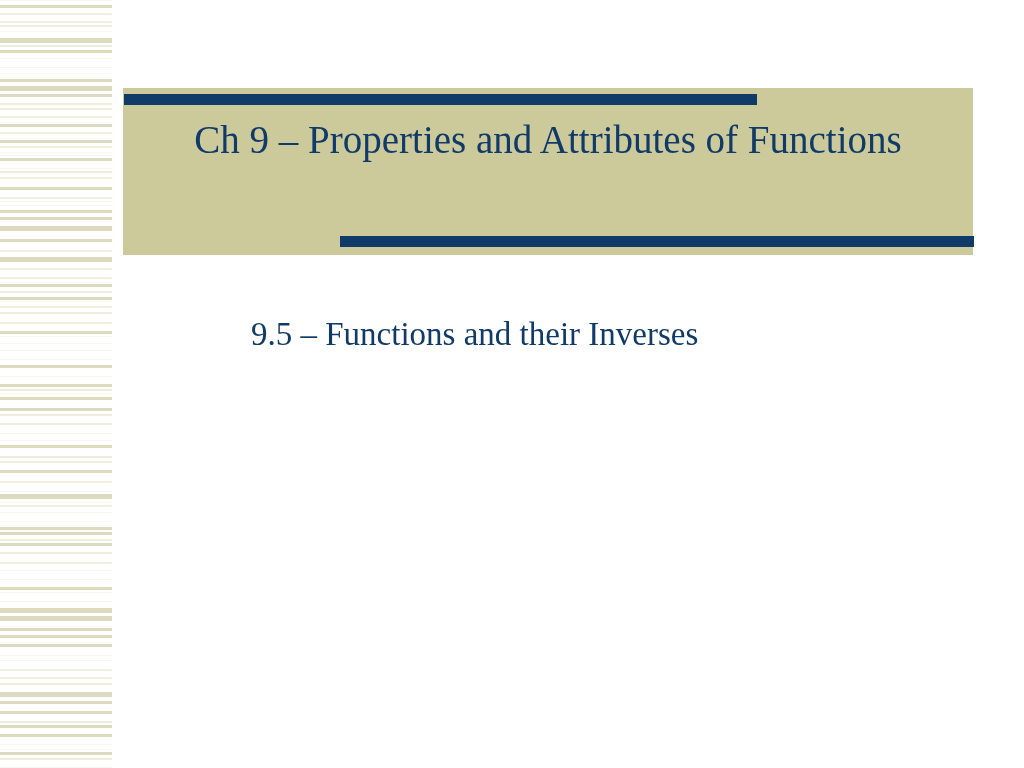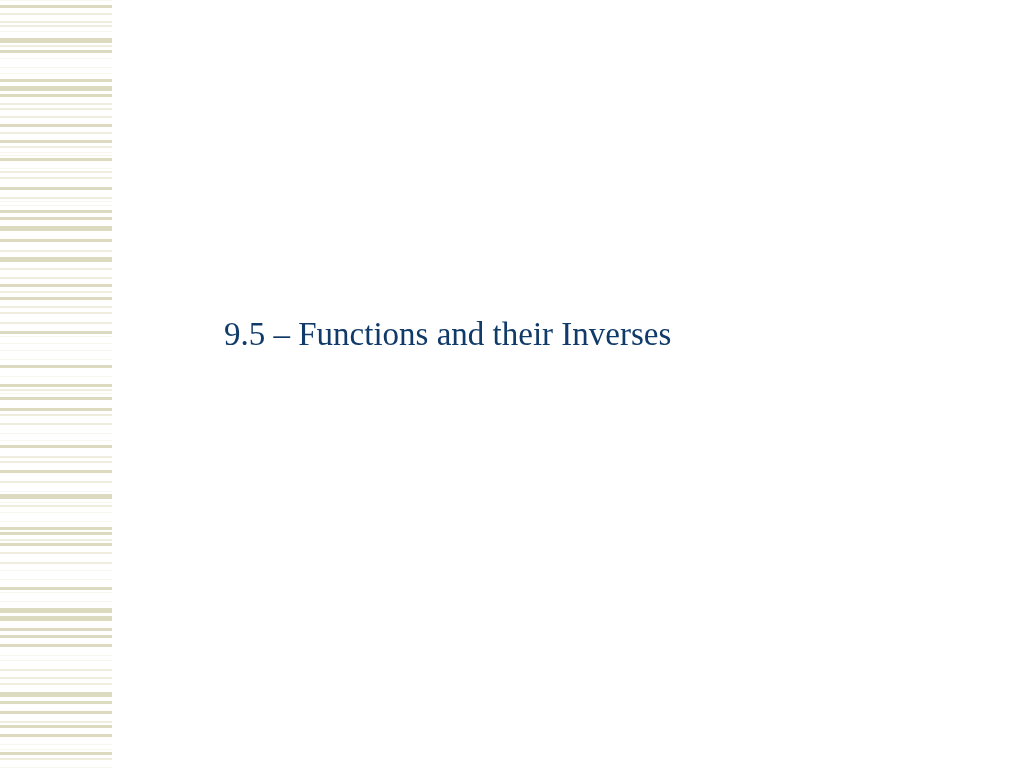--- a/index.html
+++ b/index.html
@@ -90,21 +90,21 @@
   
   #body-block {
     position: absolute;
     left: 123px;
     top: 300px;
     width: 850px;
     height: 420px;
   }
   #subtitle-text {
     position: absolute;
-    left: 101px;
+    left: 128px;
     top: 12px;
     width: 740px;
     color: #103a68;
     font-size: 33px;
     line-height: 44px;
     text-align: left;
     font-weight: normal;
   }
 </style>
 </head>
@@ -213,18 +213,24 @@
       <div class="stripe" style="top: 721px; height: 2px; background: rgb(238, 237, 222);"></div>
       <div class="stripe" style="top: 725px; height: 3px; background: rgb(220, 219, 192);"></div>
       <div class="stripe" style="top: 734px; height: 3px; background: rgb(220, 219, 192);"></div>
       <div class="stripe" style="top: 744px; height: 1px; background: rgb(247, 246, 239);"></div>
       <div class="stripe" style="top: 749px; height: 1px; background: rgb(247, 246, 239);"></div>
       <div class="stripe" style="top: 752px; height: 3px; background: rgb(220, 219, 192);"></div>
       <div class="stripe" style="top: 758px; height: 2px; background: rgb(238, 237, 222);"></div>
       <div class="stripe" style="top: 767px; height: 1px; background: rgb(247, 246, 239);"></div>
     </div>
 
+  <div id="title-block">
+    <div id="title-panel"></div>
+    <div id="title-rule-top"></div>
+    <div id="title-rule-bottom"></div>
+    <div id="title-text">Ch 9 – Properties and Attributes of Functions</div>
+  </div>
 
   <div id="body-block">
     <div id="subtitle-text">9.5 – Functions and their Inverses</div>
   </div>
 
 </div>
 
 </body></html>

